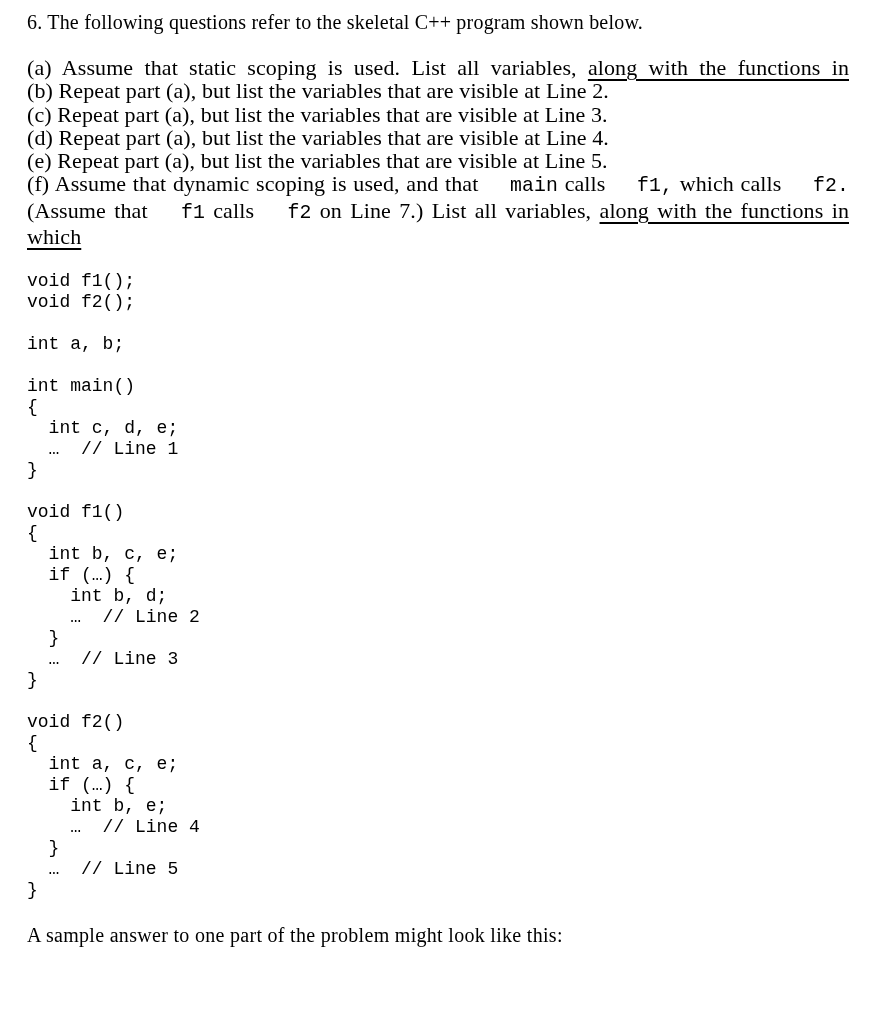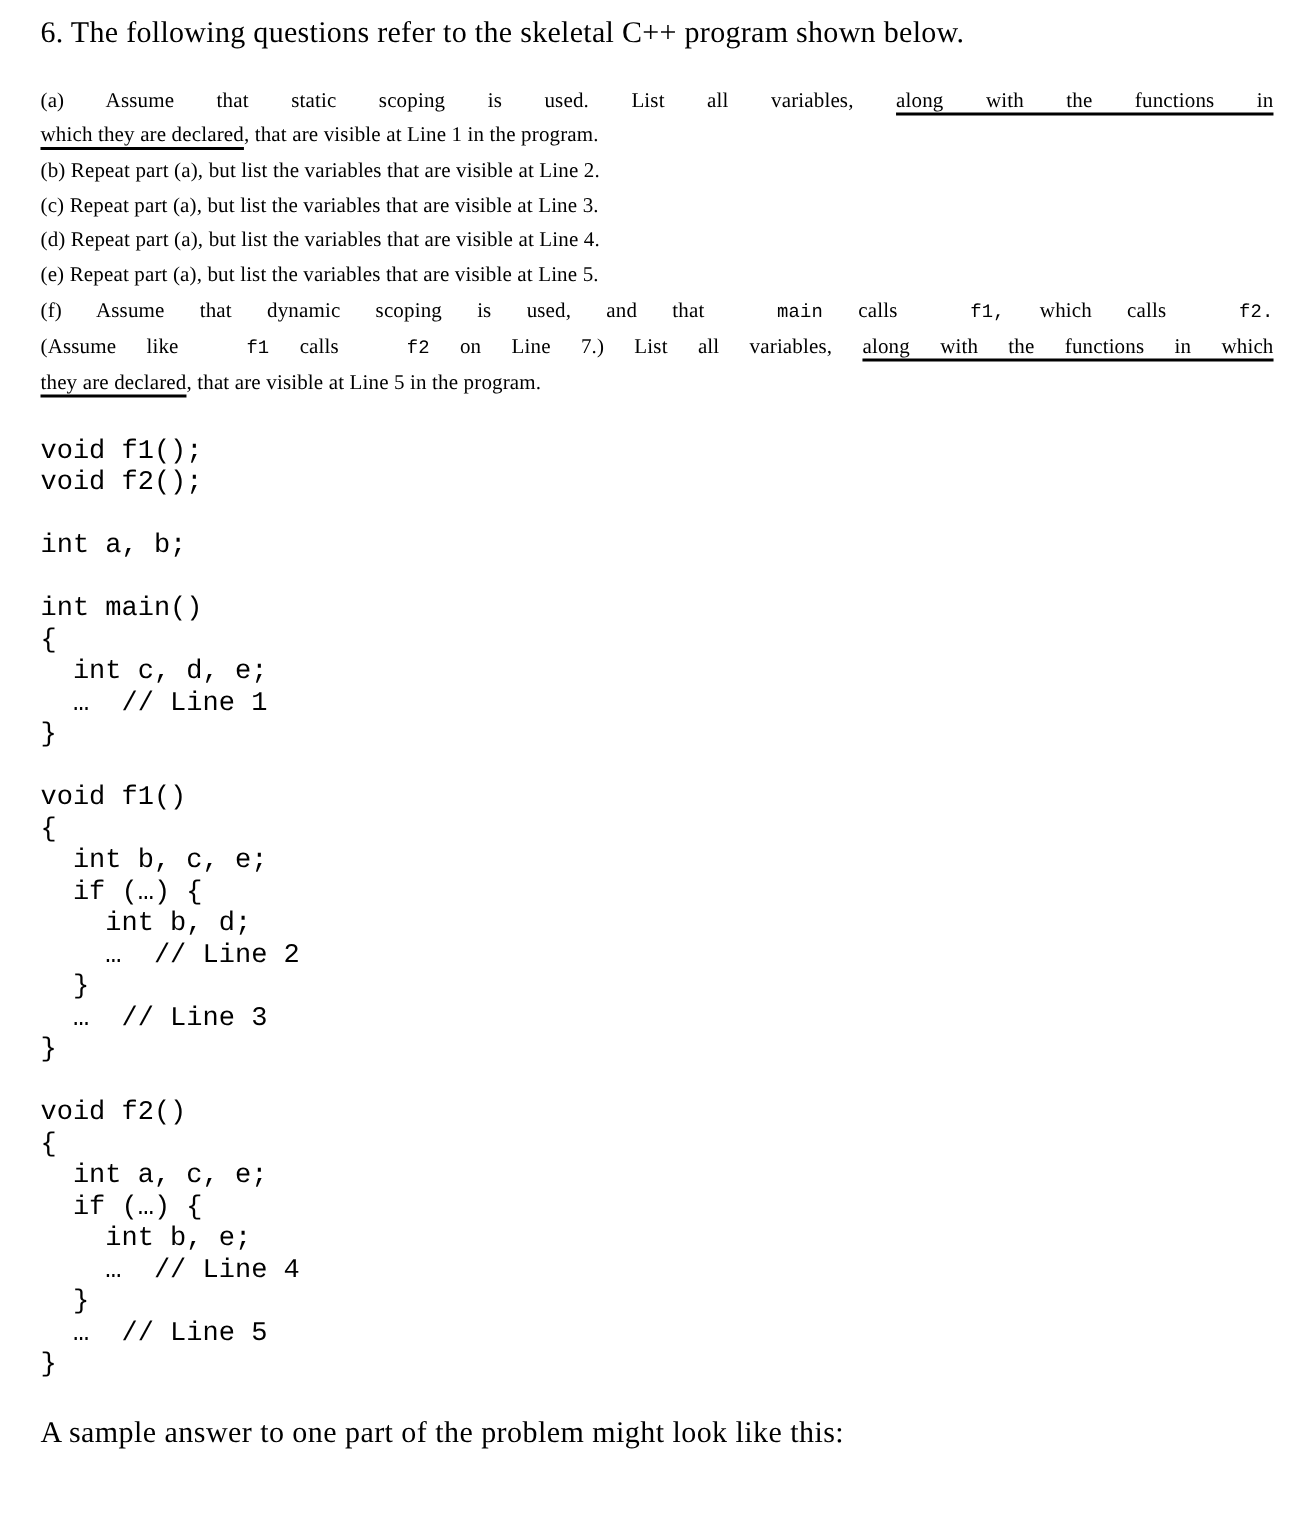--- a/index.html
+++ b/index.html
@@ -22,21 +22,21 @@
     font-size: 20px;
     line-height: 25px;
     letter-spacing: 0.2px;
     margin-bottom: 21px;
     white-space: nowrap;
   }
   .qblock {
     width: 822px;
   }
   .qline {
-    font-size: 14px;
+    font-size: 22px;
     line-height: 23.3px;
     letter-spacing: 0.1px;
   }
   .qline.just {
     text-align: justify;
     text-align-last: justify;
     -moz-text-align-last: justify;
   }
   .seg-u {
     text-decoration: underline;
@@ -72,28 +72,26 @@
 </style>
 </head>
 <body>
 
 <div class="page">
 
   <div class="title-line">6. The following questions refer to the skeletal C++ program shown below.</div>
 
   <div class="qblock">
     <div class="qline just"><span>(a) Assume that static scoping is used. List all variables, </span><span class="seg-u">along with the functions in</span></div>
-    <div class="qline"><span class="seg-u">which they are declared</span><span>, that are visible at Line 1 in the program.</span></div>
     <div class="qline"><span>(b) Repeat part (a), but list the variables that are visible at Line 2.</span></div>
     <div class="qline"><span>(c) Repeat part (a), but list the variables that are visible at Line 3.</span></div>
     <div class="qline"><span>(d) Repeat part (a), but list the variables that are visible at Line 4.</span></div>
     <div class="qline"><span>(e) Repeat part (a), but list the variables that are visible at Line 5.</span></div>
     <div class="qline just"><span>(f) Assume that dynamic scoping is used, and that </span><span class="seg-m">main</span><span> calls </span><span class="seg-m">f1,</span><span> which calls </span><span class="seg-m">f2.</span></div>
-    <div class="qline just"><span>(Assume like </span><span class="seg-m">f1</span><span> calls </span><span class="seg-m">f2</span><span> on Line 7.) List all variables, </span><span class="seg-u">along with the functions in which</span></div>
-    <div class="qline"><span class="seg-u">they are declared</span><span>, that are visible at Line 5 in the program.</span></div>
+    <div class="qline just"><span>(Assume that </span><span class="seg-m">f1</span><span> calls </span><span class="seg-m">f2</span><span> on Line 7.) List all variables, </span><span class="seg-u">along with the functions in which</span></div>
   </div>
 
   <pre class="code-block">void f1();
 void f2();
 
 int a, b;
 
 int main()
 {
   int c, d, e;

